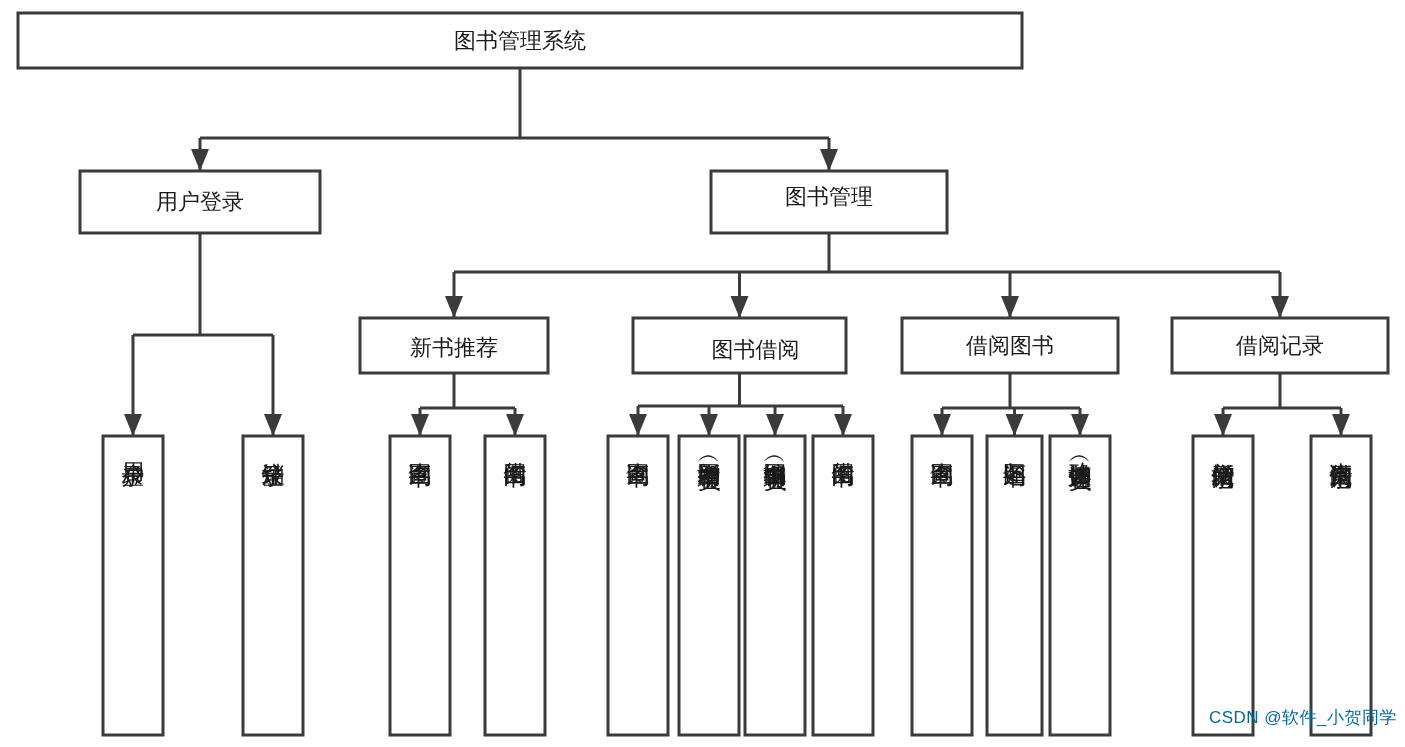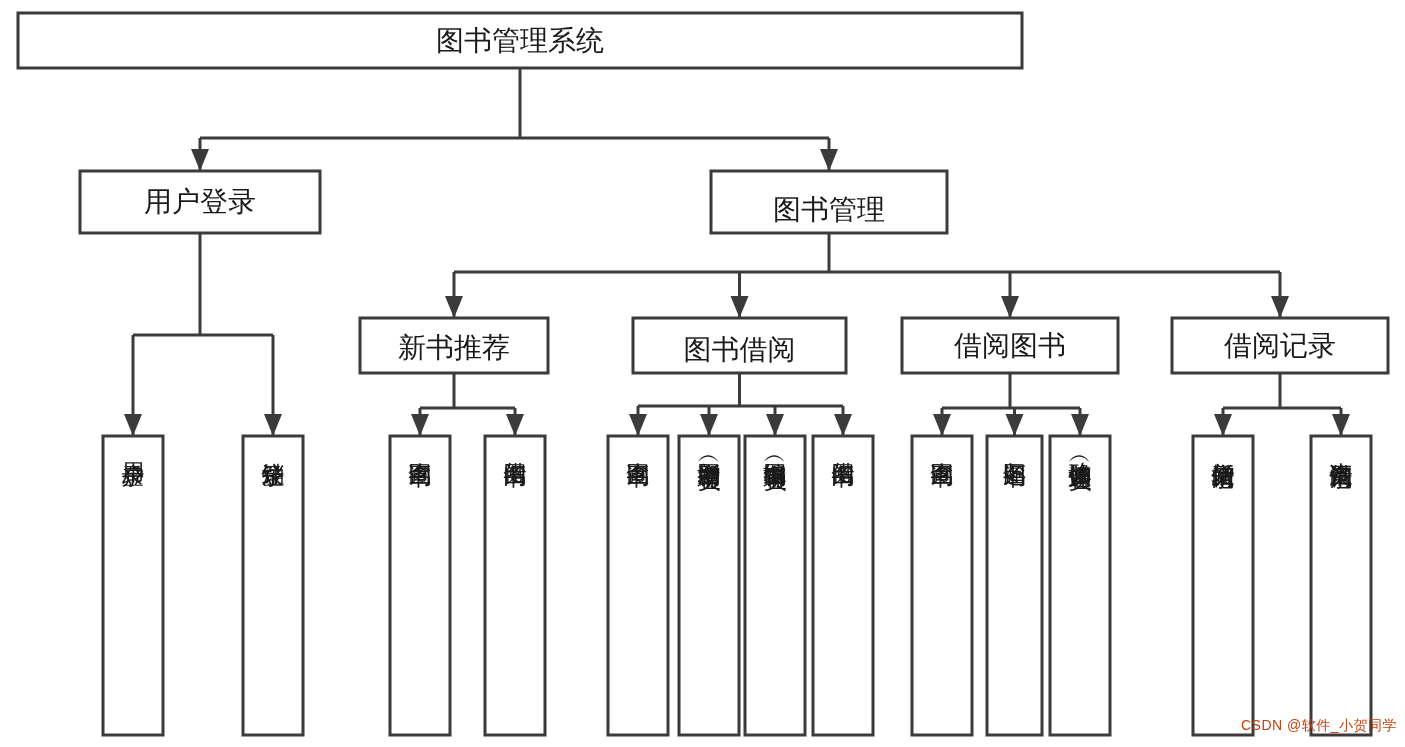--- a/index.html
+++ b/index.html
@@ -58,31 +58,31 @@
   }
   .hlabel-wrap {
     position: absolute;
     display: flex;
     align-items: center;
     justify-content: center;
     pointer-events: none;
   }
   .hlabel-text {
     font-family: "Liberation Sans", "DejaVu Sans", sans-serif;
-    font-size: 28px;
+    font-size: 22px;
     color: #1a1a1a;
     white-space: nowrap;
   }
   #watermark {
     position: absolute;
     right: 8px;
-    bottom: 12px;
-    font-family: "Liberation Sans", "DejaVu Sans", sans-serif;
-    font-size: 14px;
-    color: #c2410c;
+    bottom: 18px;
+    font-family: "Liberation Sans", "DejaVu Sans", sans-serif;
+    font-size: 17px;
+    color: #0369a1;
     white-space: nowrap;
     letter-spacing: 0.5px;
   }
 </style>
 </head>
 <body>
 
 <div id="diagram-root">
 
   <svg id="flow" viewBox="0 0 1405 747" xmlns="http://www.w3.org/2000/svg">
@@ -164,27 +164,27 @@
       </g>
   </svg>
 
   <div id="labels-layer">
       <div class="hlabel-wrap" style="left: 18px; top: 13px; width: 1004px; height: 55px;">
         <span class="hlabel-text">图书管理系统</span>
       </div>
       <div class="hlabel-wrap" style="left: 80px; top: 171px; width: 240px; height: 62px;">
         <span class="hlabel-text">用户登录</span>
       </div>
-      <div class="hlabel-wrap" style="left: 711px; top: 184px; width: 236px; height: 51px;">
+      <div class="hlabel-wrap" style="left: 711px; top: 171px; width: 236px; height: 51px;">
         <span class="hlabel-text">图书管理</span>
       </div>
       <div class="hlabel-wrap" style="left: 360px; top: 318px; width: 188px; height: 60px;">
         <span class="hlabel-text">新书推荐</span>
       </div>
-      <div class="hlabel-wrap" style="left: 633px; top: 318px; width: 213px; height: 64px;">
+      <div class="hlabel-wrap" style="left: 633px; top: 318px; width: 213px; height: 64px; padding-left: 16px;">
         <span class="hlabel-text">图书借阅</span>
       </div>
       <div class="hlabel-wrap" style="left: 902px; top: 318px; width: 216px; height: 55px;">
         <span class="hlabel-text">借阅图书</span>
       </div>
       <div class="hlabel-wrap" style="left: 1172px; top: 318px; width: 216px; height: 55px; text-align: center;">
         <span class="hlabel-text">借阅记录</span>
       </div>
       <div class="vlabel-wrap" style="left: 103px; top: 444px; width: 60px; height: 283px;">
         <span class="vlabel-text">用户登录</span>

